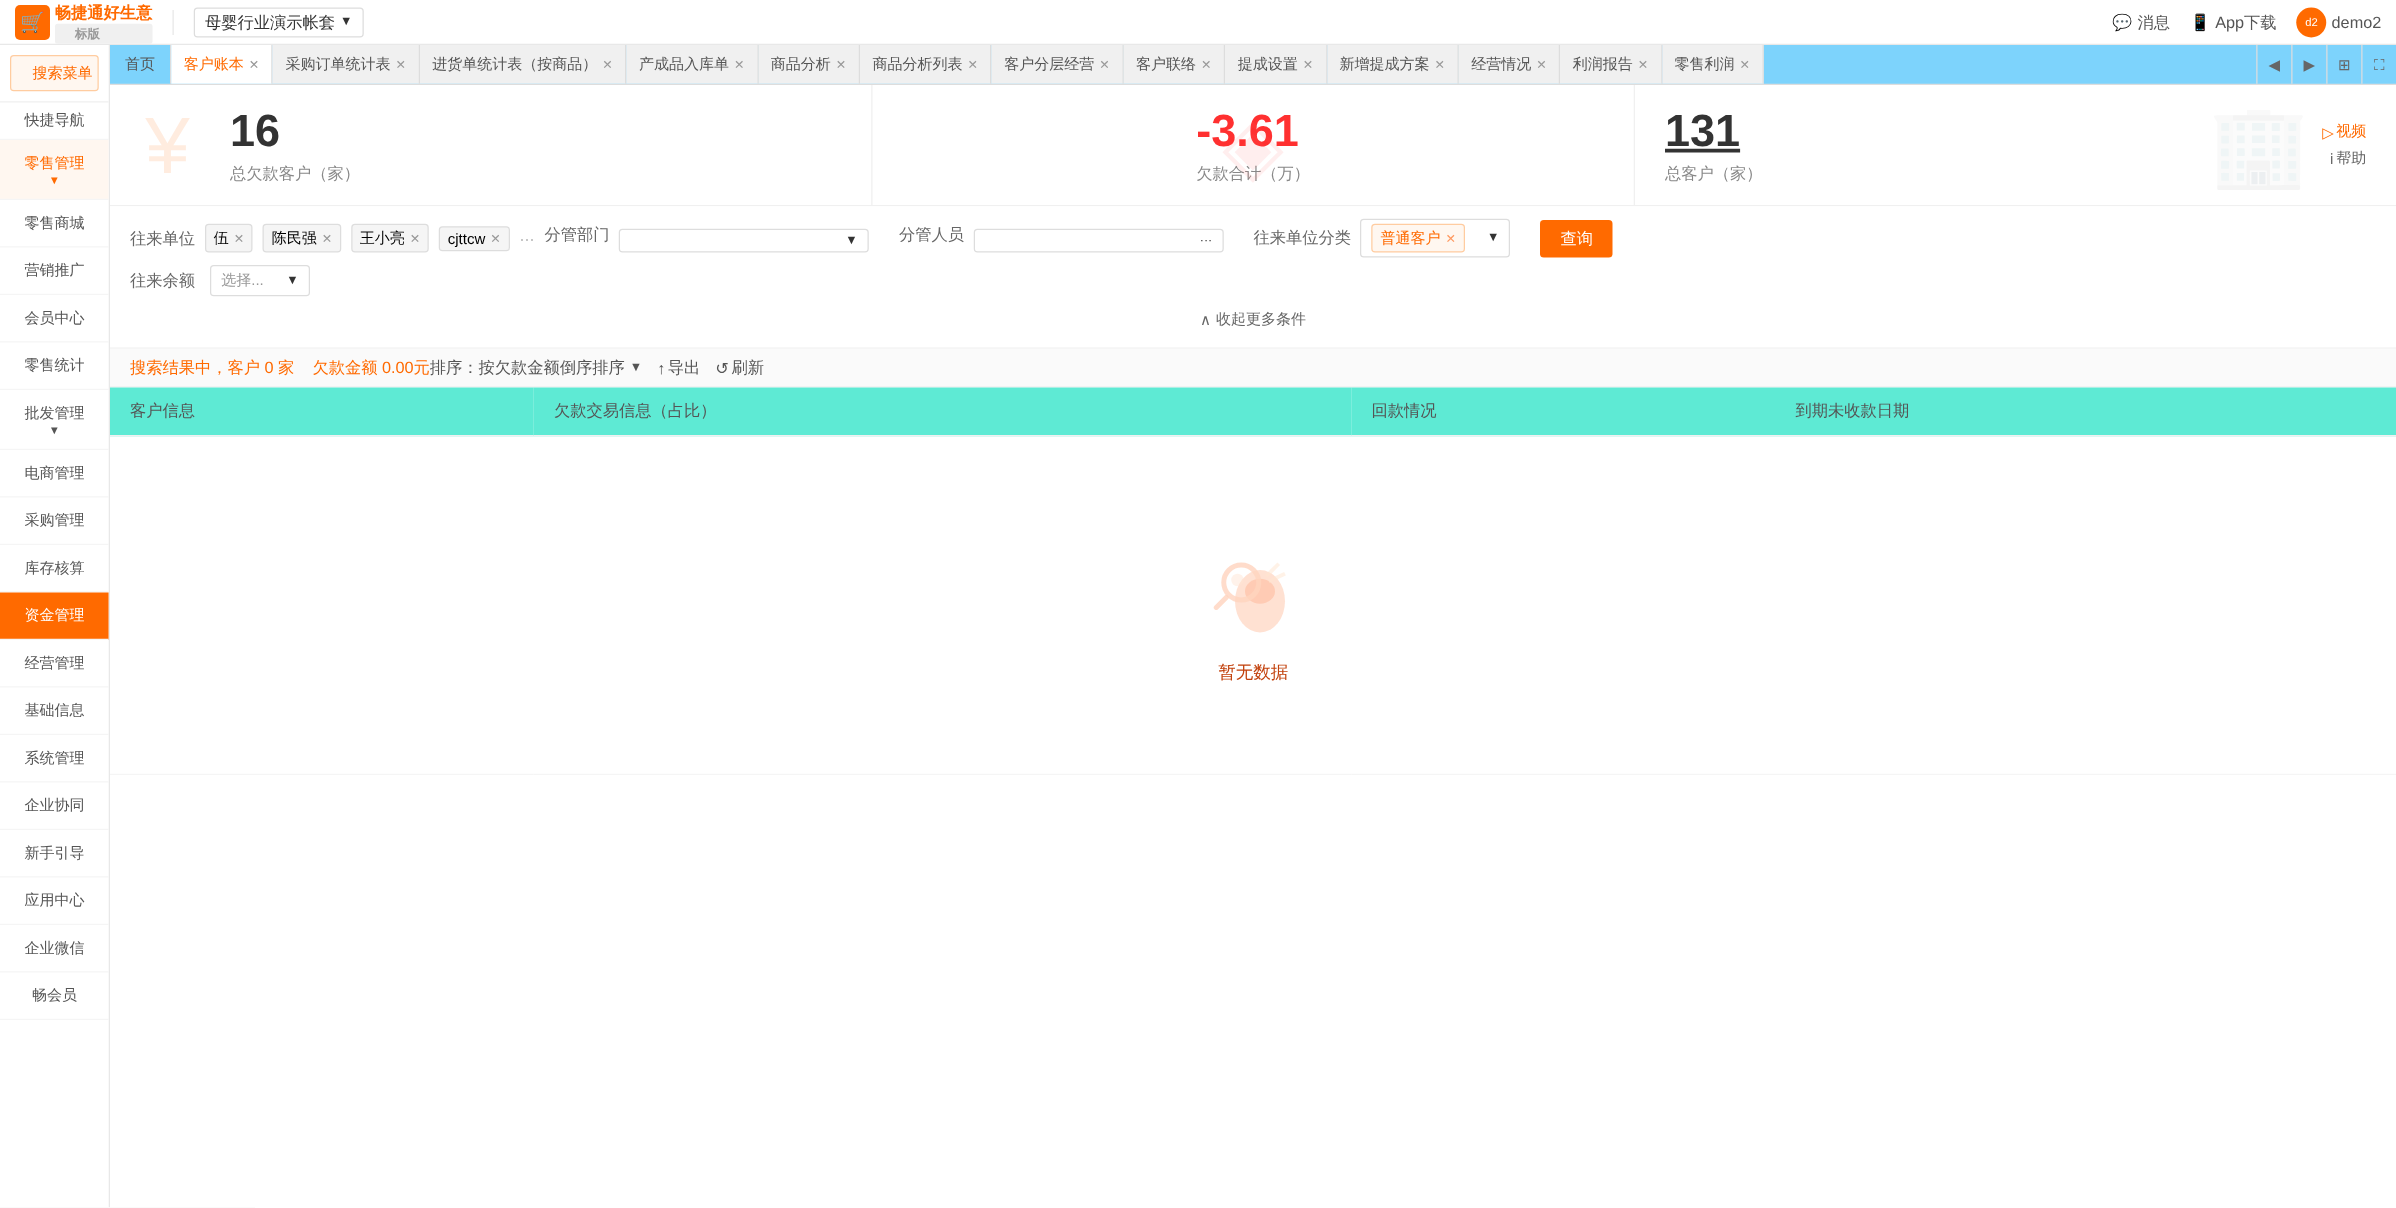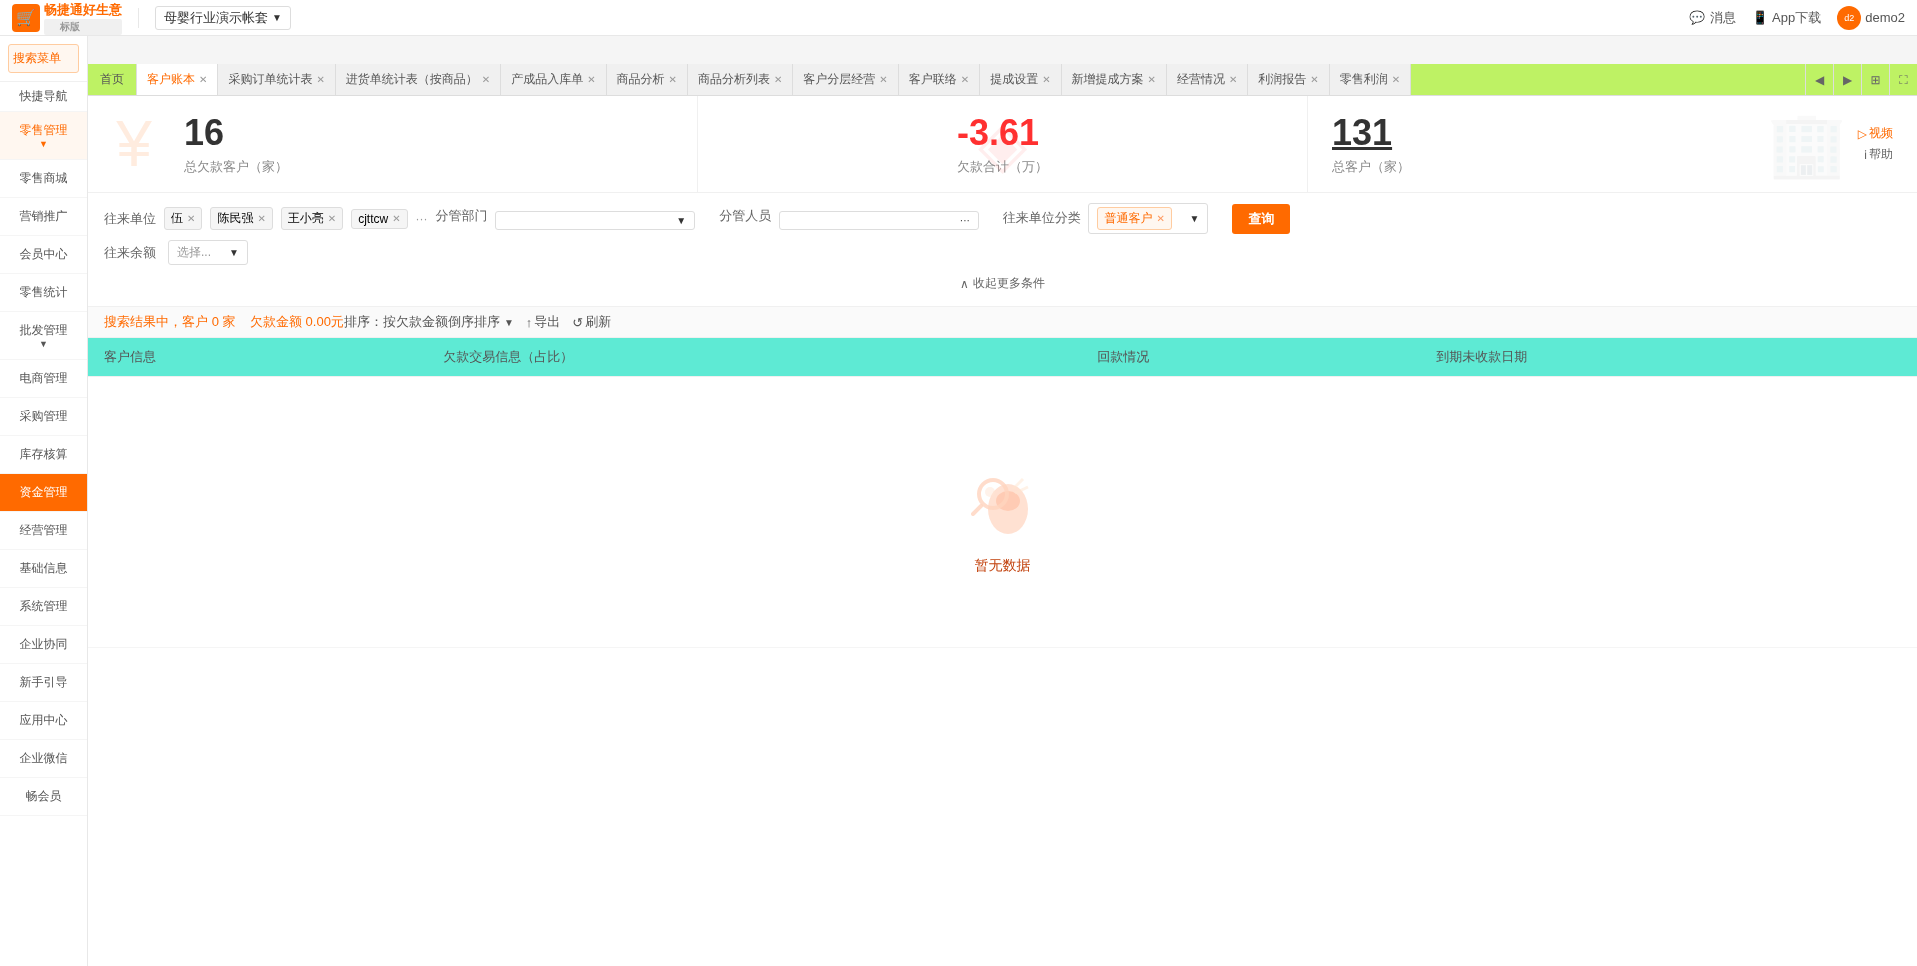--- a/index.html
+++ b/index.html
@@ -16,28 +16,28 @@
     .top-bar-right { display: flex; align-items: center; gap: 16px; font-size: 13px; color: #555; }
     .top-bar-right-item { display: flex; align-items: center; gap: 4px; cursor: pointer; }
     .avatar { width: 24px; height: 24px; background: #ff6a00; border-radius: 50%; display: flex; align-items: center; justify-content: center; color: white; font-size: 11px; }
 
     
     .main-layout { display: flex; flex: 1; overflow: hidden; }
 
     
     .sidebar { width: 88px; background: #fff; border-right: 1px solid #e8e8e8; display: flex; flex-direction: column; overflow-y: auto; flex-shrink: 0; }
     .sidebar-search { padding: 8px; border-bottom: 1px solid #f0f0f0; }
-    .sidebar-search-btn { width: 100%; background: #fff7f0; border: 1px solid #ffcca0; color: #ff6a00; border-radius: 3px; padding: 5px 4px; font-size: 12px; cursor: pointer; text-align: left; }
+    .sidebar-search-btn { width: 100%; background: #fff7f0; border: 1px solid #ffcca0; color: #ff6a00; border-radius: 3px; padding: 5px 4px; font-size: 12px; cursor: pointer; text-align: right; }
     .sidebar-nav-btn { padding: 6px 8px; text-align: center; color: #555; font-size: 12px; cursor: pointer; border-bottom: 1px solid #f5f5f5; }
     .sidebar-item { padding: 10px 4px; text-align: center; color: #555; font-size: 12px; cursor: pointer; border-bottom: 1px solid #f5f5f5; }
     .sidebar-item.active { background: #ff6a00; color: white; }
     .sidebar-item.active-parent { color: #ff6a00; background: #fff7f0; }
 
     
-    .tab-bar { background: #bef264; height: 32px; display: flex; align-items: center; flex-shrink: 0; border-bottom: 1px solid #ddd; overflow: hidden; margin-top: 28px; }
+    .tab-bar { background: #7dd3fc; height: 32px; display: flex; align-items: center; flex-shrink: 0; border-bottom: 1px solid #ddd; overflow: hidden; }
     .tab-item { display: flex; align-items: center; padding: 0 10px; height: 32px; font-size: 12px; cursor: pointer; white-space: nowrap; border-right: 1px solid #ddd; background: #f0f0f0; color: #555; flex-shrink: 0; }
     .tab-item.active { background: #fff; color: #ff6a00; }
     .tab-item .tab-close { margin-left: 4px; color: #999; font-size: 10px; }
     .tab-home { padding: 0 12px; font-size: 12px; color: #555; cursor: pointer; border-right: 1px solid #ddd; height: 32px; display: flex; align-items: center; }
     .tab-controls { margin-left: auto; display: flex; align-items: center; }
     .tab-controls-btn { width: 28px; height: 32px; display: flex; align-items: center; justify-content: center; cursor: pointer; color: #666; border-left: 1px solid #ddd; font-size: 12px; }
 
     
     .content-area { flex: 1; overflow-y: auto; background: #fff; }
 
@@ -327,21 +327,21 @@
           <div style="margin-left:16px;">
             <span class="filter-label">往来单位分类</span>
             <div class="filter-select" style="display:inline-flex;margin-left:4px;">
               <div class="category-tag">
                 <span>普通客户</span>
                 <span class="tag-close">✕</span>
               </div>
               <span style="font-size:10px;margin-left:4px;">▼</span>
             </div>
           </div>
-          <button class="btn-query" style="margin-left:16px;font-weight:bold;">查询</button>
+          <button class="btn-query" style="margin-left:16px;">查询</button>
         </div>
         <div class="filter-row">
           <span class="filter-label">往来余额</span>
           <div class="filter-select" style="min-width:80px;margin-left:4px;">
             <span style="color:#999;">选择...</span>
             <span style="font-size:10px;">▼</span>
           </div>
         </div>
         <div class="filter-collapse">
           <span>∧</span>

